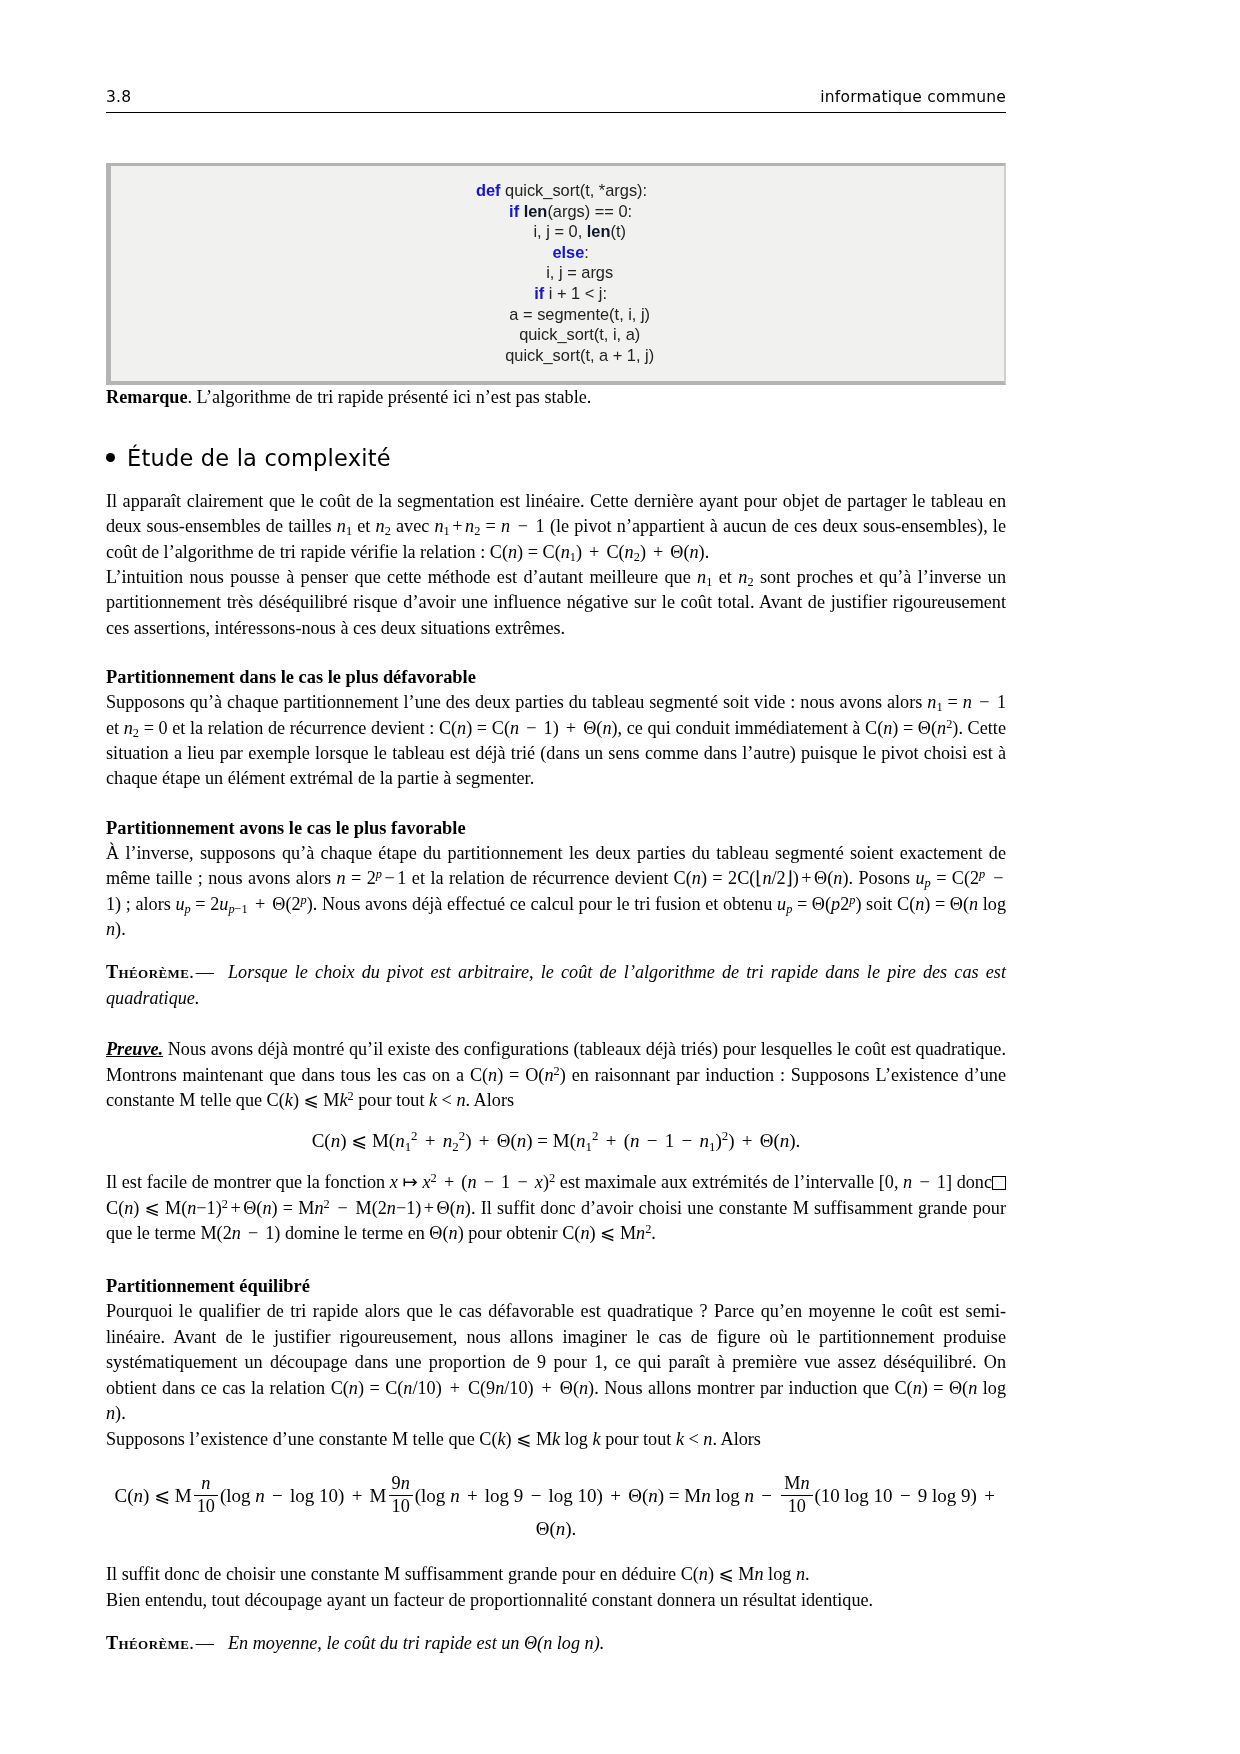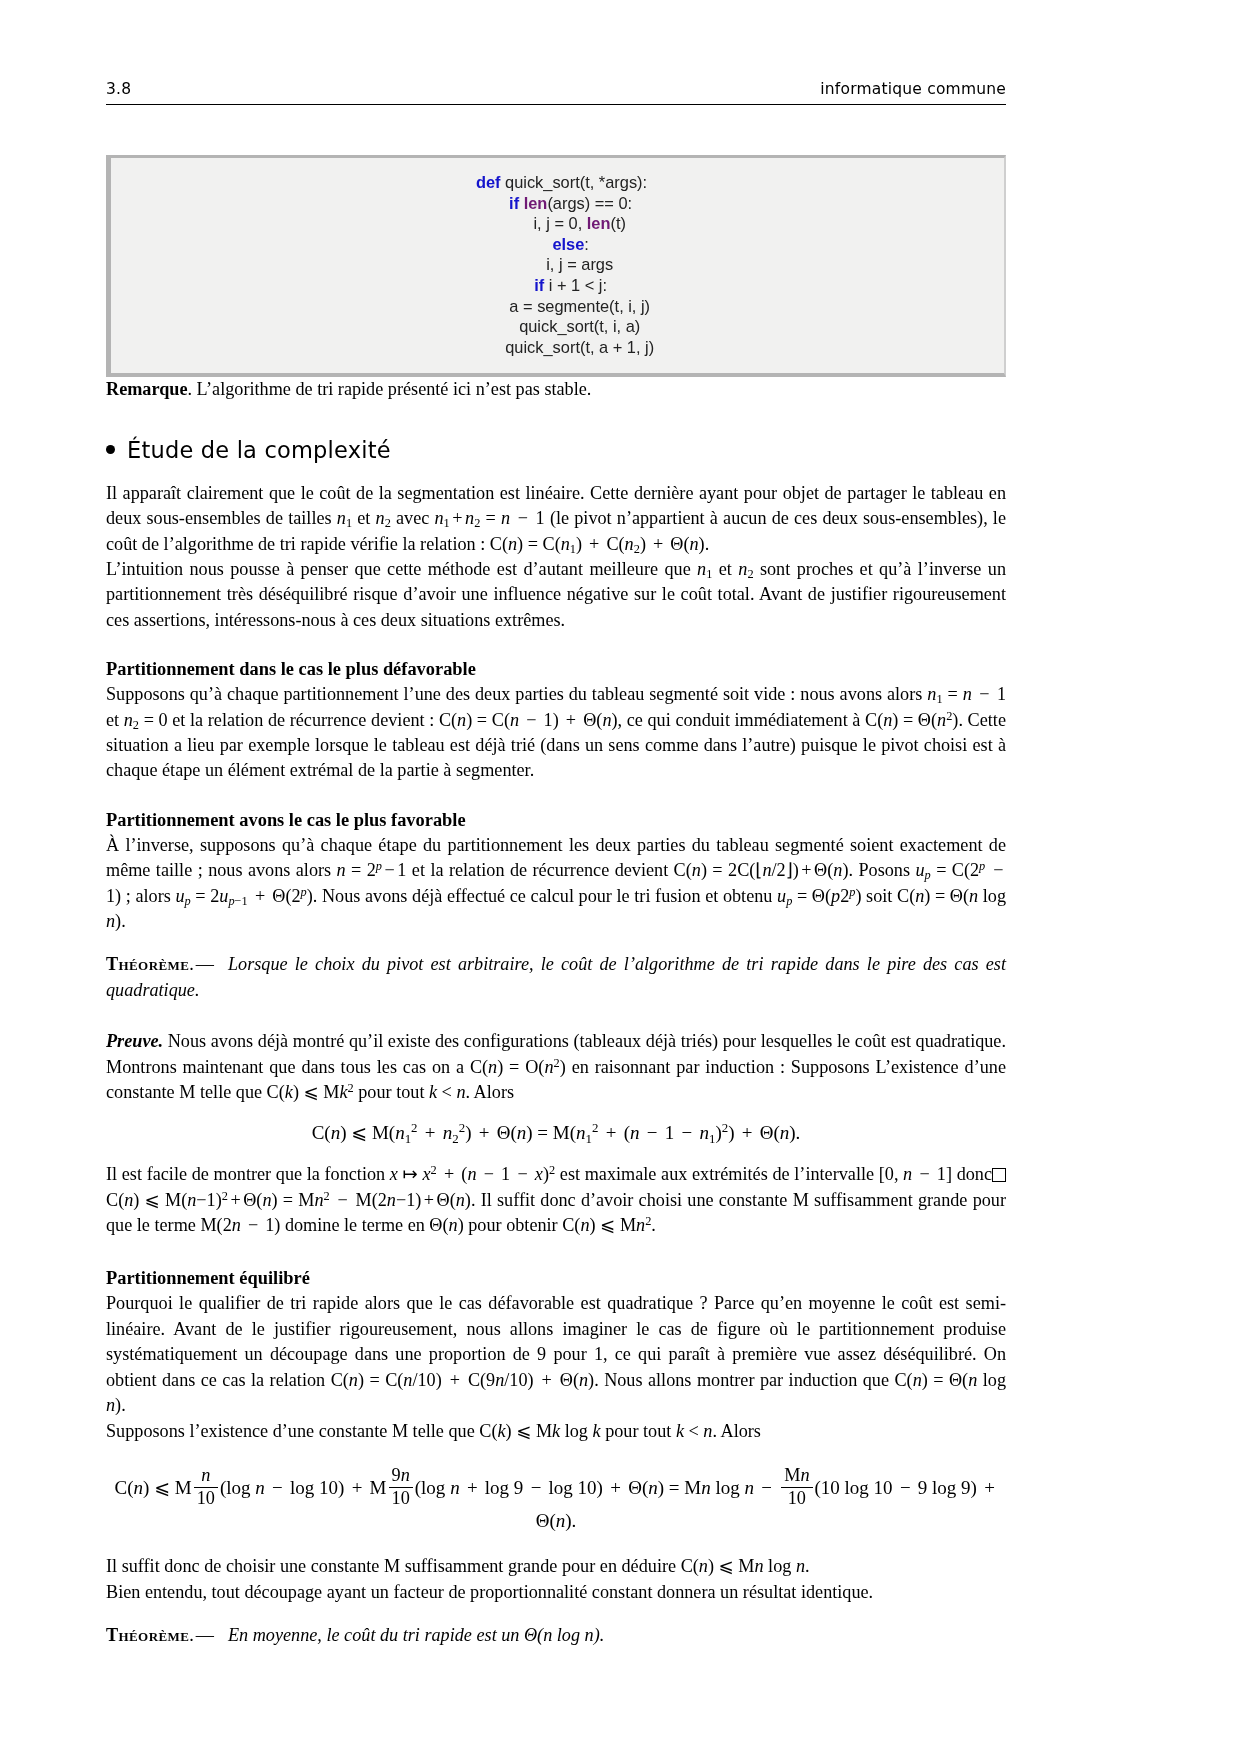--- a/index.html
+++ b/index.html
@@ -13,21 +13,21 @@
     height: 1754px;
     background: #ffffff;
     font-family: "Liberation Serif", serif;
     color: #000000;
     box-sizing: border-box;
     overflow: hidden;
   }
   .content {
     position: absolute;
     left: 106px;
-    top: 80px;
+    top: 88px;
     width: 900px;
   }
 
   
   .runhead {
     display: flex;
     justify-content: space-between;
     align-items: baseline;
     font-family: "DejaVu Sans", sans-serif;
     font-size: 15.5px;
@@ -52,21 +52,21 @@
   pre.code {
     margin: 0;
     font-family: Liberation Sans, sans-serif;
     font-size: 16.4px;
     line-height: 20.6px;
     white-space: pre;
     color: #222;
     text-align: center;
   }
   .kw  { color: #1414cc; font-weight: 700; }
-  .bi  { color: #701a75; font-weight: 700; }
+  .bi  { color: #0f172a; font-weight: 700; }
 
   
   p.body, p.rem {
     margin: 0;
     font-size: 18.2px;
     line-height: 25.4px;
     text-align: justify;
     text-justify: inter-word;
   }
   .gap-sm { margin-top: 13px; }
@@ -107,21 +107,21 @@
   .thm { margin-top: 18px; font-size: 18.2px; line-height: 25.4px; text-align: justify; }
   .thm .name {
     font-variant: small-caps;
     font-weight: 700;
     letter-spacing: .4px;
   }
   .thm .dash { padding: 0 4px 0 2px; }
   .thm .stmt { font-style: italic; padding-left: 10px; }
 
   .proof { margin-top: 26px; font-size: 18.2px; line-height: 25.4px; text-align: justify; }
-  .proof .plabel { font-weight: 700; font-style: italic; }
+  .proof .plabel { font-weight: 700; font-style: italic; text-decoration: underline; }
   .qed {
     float: right;
     width: 12px; height: 12px;
     border: 1.4px solid #000;
     margin-top: 6px;
   }
 
   
   .display {
     text-align: center;

